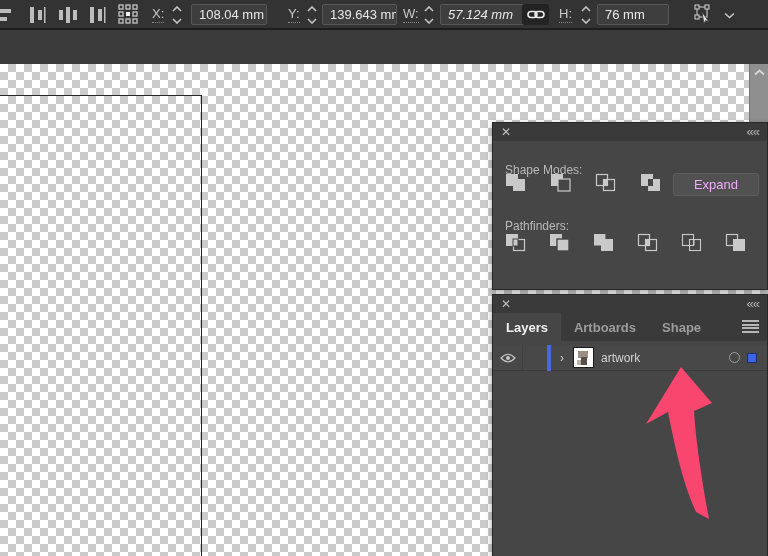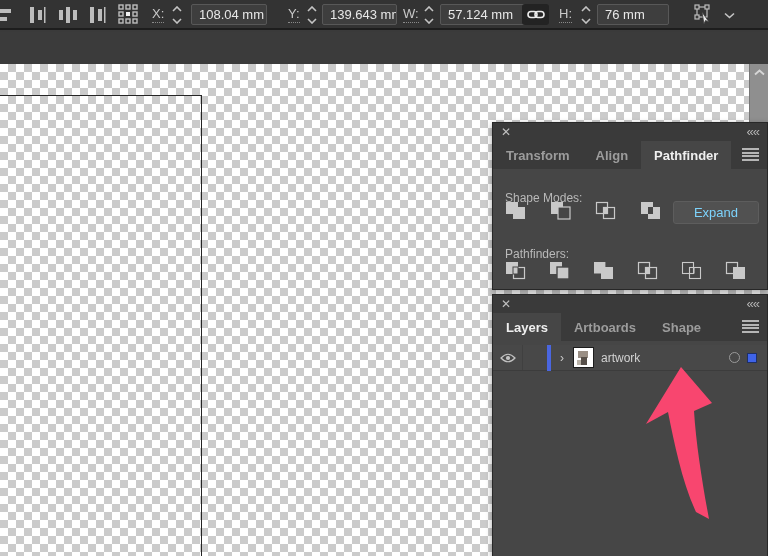--- a/index.html
+++ b/index.html
@@ -36,21 +36,21 @@
   .tab{ padding:0 13px; display:flex; align-items:center; font-size:13px; color:#9c9c9c; font-weight:bold; cursor:pointer;}
   .tab.active{ background:#464646; color:#efefef;}
   .p-menu{ position:absolute; right:8px; top:7px; width:17px; height:13px; display:flex; flex-direction:column; justify-content:space-between; cursor:pointer;}
   .p-menu i{ display:block; height:2px; background:#b5b5b5;}
 
   
   .pf-body{ position:relative; height:122px;}
   .pf-label{ position:absolute; left:12px; font-size:12px; color:#b9b9b9;}
   .pf-row{ position:absolute; left:12px; display:flex; gap:23px;}
   .pf-btn{ width:22px; height:20px; display:flex; align-items:center; justify-content:center; cursor:pointer;}
-  .expand-btn{ position:absolute; left:180px; top:32px; width:86px; height:23px; background:#515151; border:1px solid #5d5d5d; border-radius:3px; color:#7dd3fc; font-size:13px; display:flex; align-items:center; justify-content:center;}
+  .expand-btn{ position:absolute; left:180px; top:32px; width:86px; height:23px; background:#515151; border:1px solid #5d5d5d; border-radius:3px; color:#f0abfc; font-size:13px; display:flex; align-items:center; justify-content:center;}
 
   
   .layer-row{ position:relative; height:26px; background:#484848; display:flex; align-items:center; border-bottom:1px solid #3c3c3c;}
   .layer-row.selected{ background:#54749b;}
   .cell-eye{ width:30px; display:flex; justify-content:center; align-items:center; border-right:1px solid #3e4b5c; align-self:stretch; cursor:pointer;}
   .layer-row:not(.selected) .cell-eye{ border-right:1px solid #404040;}
   .cell-lock{ width:24px; align-self:stretch;}
   .colorbar{ width:4px; height:26px;}
   .cell-chev{ width:22px; text-align:center; color:#c9c9c9; font-size:12px; cursor:pointer;}
   .thumb{ width:21px; height:21px; background:#fff; border:1px solid #1c1c1c; position:relative; overflow:hidden;}
@@ -140,21 +140,21 @@
 
     <span class="fld-label" style="left:403px">W:</span>
     <span class="stepper" style="left:423px">
       <svg width="10" height="6" viewBox="0 0 10 6">
           <path d="M1 5 L5 1 L9 5" fill="none" stroke="#c4c4c4" stroke-width="1.6"></path>
         </svg>
       <svg width="10" height="6" viewBox="0 0 10 6">
           <path d="M1 1 L5 5 L9 1" fill="none" stroke="#c4c4c4" stroke-width="1.6"></path>
         </svg>
     </span>
-    <input class="fld" style="left: 440px; width: 92px;" value="57.124 mm">
+    <input class="fld" style="left: 440px; width: 92px; font-style: italic;" value="57.124 mm">
 
     <span class="link-wrap">
       <svg width="18" height="11" viewBox="0 0 18 11">
           <rect x="1" y="2.5" width="9" height="6" rx="3" fill="none" stroke="#ececec" stroke-width="1.6"></rect>
           <rect x="8" y="2.5" width="9" height="6" rx="3" fill="none" stroke="#ececec" stroke-width="1.6"></rect>
         </svg>
     </span>
 
     <span class="fld-label" style="left:559px">H:</span>
     <span class="stepper" style="left:580px">
@@ -191,31 +191,20 @@
       <svg class="chev" width="11" height="7" viewBox="0 0 11 7">
           <path d="M1 5.5 L5.5 1.5 L10 5.5" fill="none" stroke="#d6d6d6" stroke-width="1.8"></path>
         </svg>
     </div>
   </div>
 
   <div class="panel" style="top:122px;height:168px">
     <div class="p-title">
       <span class="p-close">✕</span>
       <span class="p-collapse">««</span>
-    </div>
-    <div class="tabbar">
-      <div class="tab">Transform</div>
-      <div class="tab">Align</div>
-      <div class="tab active">Pathfinder</div>
-      <div class="p-menu">
-          <i></i>
-          <i></i>
-          <i></i>
-          <i></i>
-        </div>
     </div>
     <div class="pf-body">
       <div class="pf-label" style="top:22px">Shape Modes:</div>
       <div class="pf-row" style="top:32px">
         <span class="pf-btn">
           <svg width="22" height="20" viewBox="0 0 22 20">
               <path d="M1 1 H13 V6 H20 V18 H8 V13 H1 Z" fill="#c9c9c9"></path>
             </svg>
         </span>
         <span class="pf-btn">

